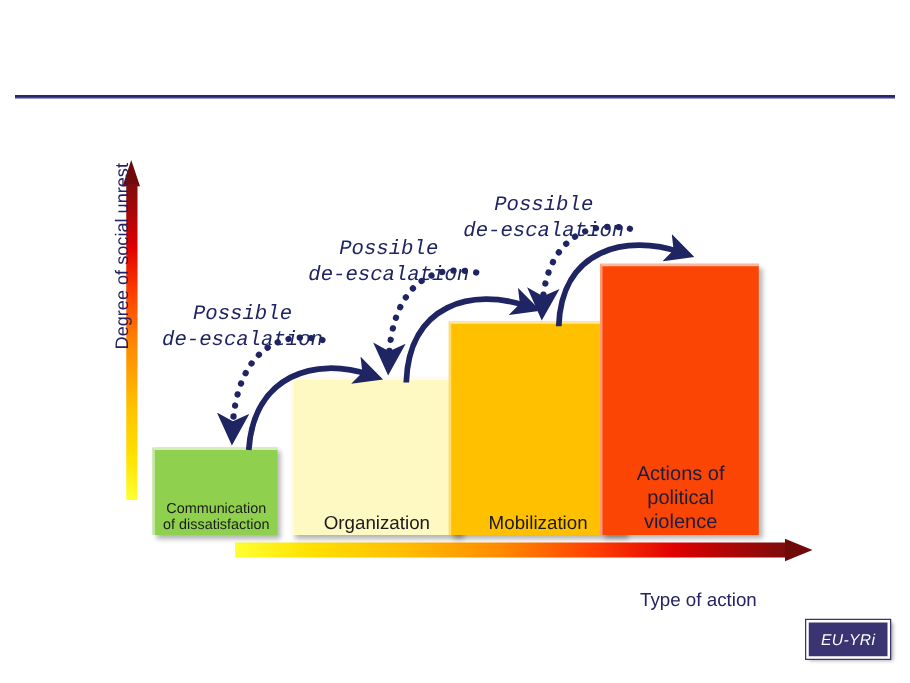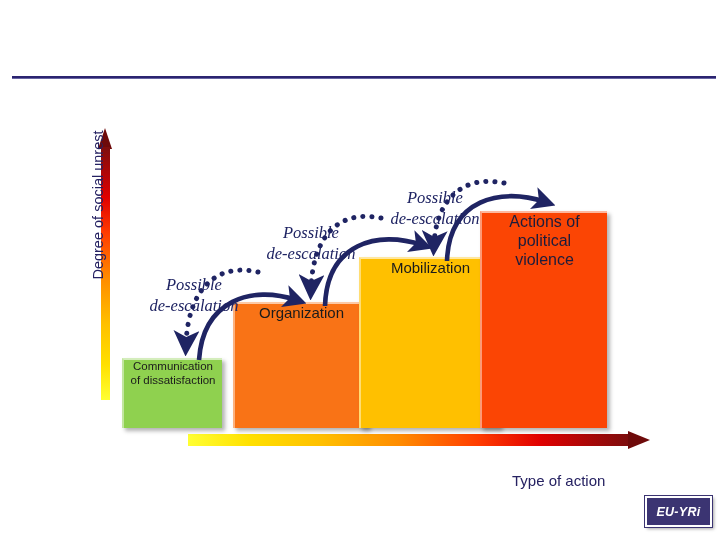--- a/index.html
+++ b/index.html
@@ -115,66 +115,65 @@
     font-size: 15px;
     color: #262262;
     white-space: nowrap;
   }
 
   
   .step-bar {
     position: absolute;
     box-sizing: border-box;
     display: flex;
-    align-items: flex-start;
+    align-items: flex-end;
     justify-content: center;
     text-align: center;
     color: #1b1b1b;
     line-height: 1.18;
     box-shadow: 3px 3px 4px rgba(0,0,0,0.30);
     border-top: 2px solid rgba(255,255,255,0.62);
     border-left: 2px solid rgba(255,255,255,0.45);
   }
   .step-bar .bar-label {
     padding: 0 5px;
   }
 
   #bar-communication {
     left: 122px;  top: 358px;  width: 100px; height: 70px;
     background: #8fd14f;
     font-size: 11.5px;
   }
   #bar-organization {
     left: 233px;  top: 302px;  width: 135px; height: 126px;
-    background: #f97316;
+    background: #fef9c3;
     font-size: 15px;
   }
   #bar-mobilization {
     left: 359px;  top: 257px;  width: 141px; height: 171px;
     background: #ffc000;
     font-size: 15px;
   }
   #bar-violence {
     left: 480px;  top: 211px;  width: 127px; height: 217px;
     background: #fb4504;
     font-size: 16px;
     color: #1c1c3c;
   }
 
   
   .deesc-caption {
     position: absolute;
-    font-family: Liberation Serif, serif;
+    font-family: Liberation Mono, monospace;
     font-style: italic;
     font-size: 16.5px;
     color: #1f2463;
     text-align: center;
     line-height: 1.28;
     white-space: nowrap;
-    margin-top: 34px;
   }
   #deesc-caption-1 { left: 128px; top: 240px; width: 132px; }
   #deesc-caption-2 { left: 245px; top: 188px; width: 132px; }
   #deesc-caption-3 { left: 369px; top: 153px; width: 132px; }
 
   
   #arrow-layer {
     position: absolute;
     left: 0;
     top: 0;
@@ -193,21 +192,21 @@
     background: #3b3472;
     border: 2px solid #ffffff;
     box-shadow: 0 0 0 1px #3b3472, 2px 2px 3px rgba(0,0,0,0.35);
     display: flex;
     align-items: center;
     justify-content: center;
   }
   #logo-text {
     color: #ffffff;
     font-size: 12.5px;
-    font-weight: bold;
+    font-weight: normal;
     font-style: italic;
     letter-spacing: 0.3px;
   }
 </style>
 </head>
 <body>
 
 <div id="slide">
 
   <div id="title-rule"></div>

